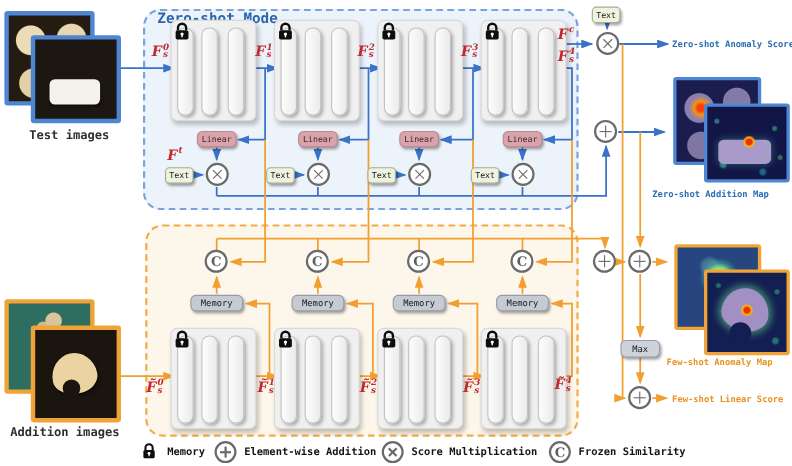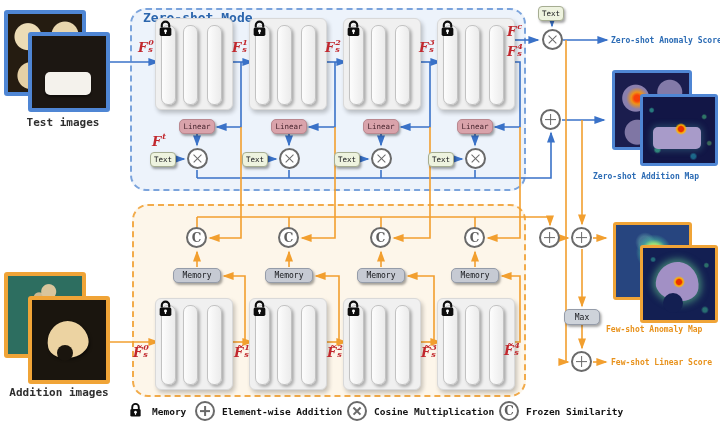--- a/index.html
+++ b/index.html
@@ -444,17 +444,17 @@
   <span class="absbox" style="left:128px;top:402px;width:15px;height:16px"><svg viewBox="0 0 16 16" width="15" height="16">
         <path d="M4.5 7V5a3.5 3.5 0 0 1 7 0v2" fill="none" stroke="#0d0d0d" stroke-width="2"></path>
         <rect x="2.5" y="7" width="11" height="8" rx="1.5" fill="#0d0d0d"></rect>
         <circle cx="8" cy="10.3" r="1.4" fill="#fff"></circle>
         <rect x="7.4" y="10.5" width="1.2" height="2.6" fill="#fff"></rect>
       </svg></span>
   <span class="leglab" style="left:152px;top:406px">Memory</span>
   <div class="op plus" style="left:195px;top:401px;width:20px;height:20px"></div>
   <span class="leglab" style="left:222px;top:406px">Element-wise Addition</span>
   <div class="op times" style="left:347px;top:401px;width:20px;height:20px"></div>
-  <span class="leglab" style="left:374px;top:406px">Cosine Multiplication</span>
+  <span class="leglab" style="left:374px;top:406px">Score Multiplication</span>
   <div class="op cosc" style="left:499px;top:401px;width:20px;height:20px"></div>
   <span class="leglab" style="left:526px;top:406px">Frozen Similarity</span>
 
 </div>
 
 </body></html>

